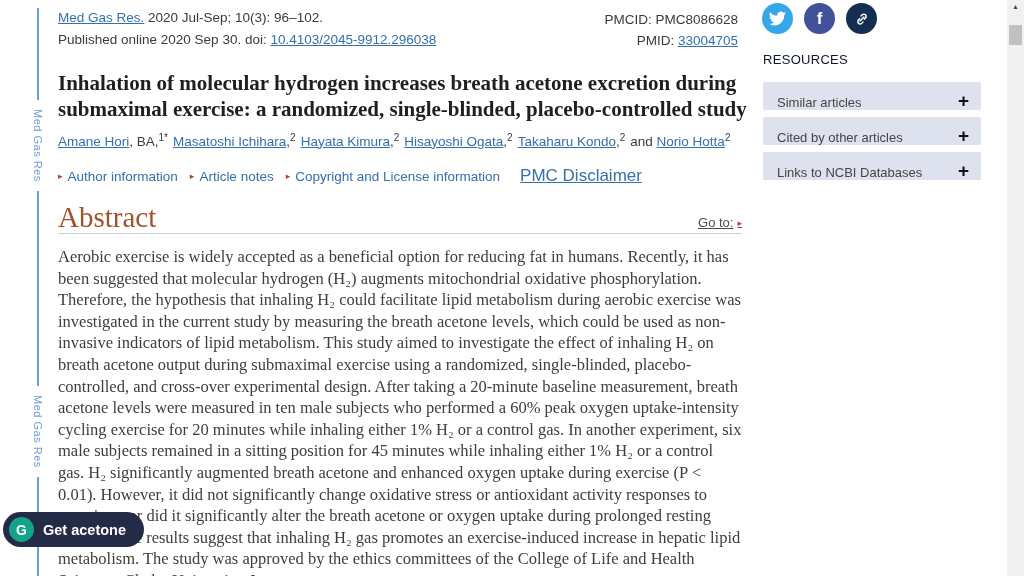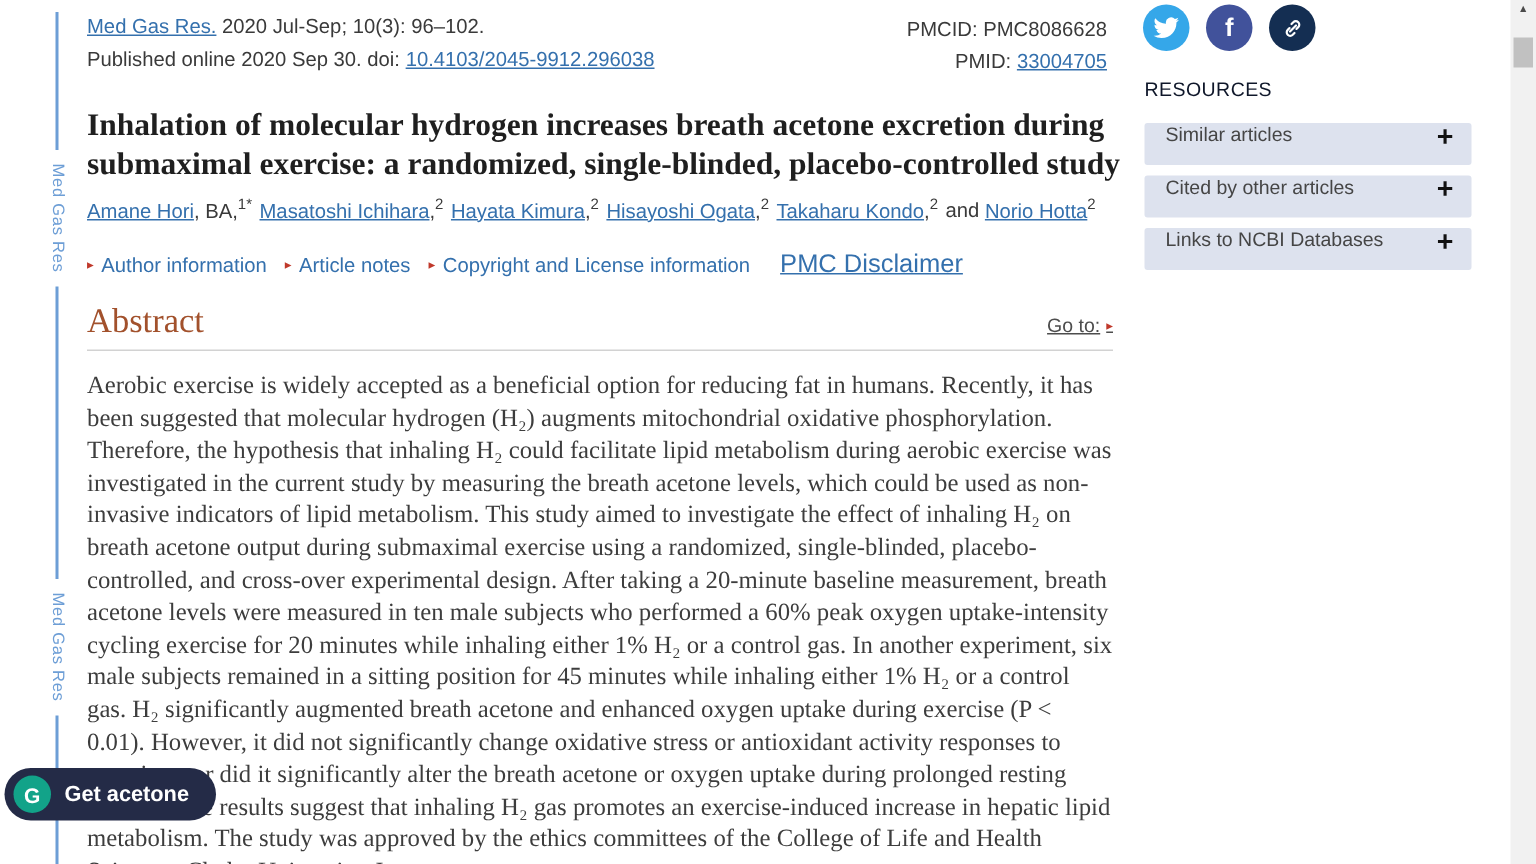--- a/index.html
+++ b/index.html
@@ -22,21 +22,21 @@
   .social{position:absolute;left:762px;top:3px;display:flex;gap:11px;}
   .soc{width:31px;height:31px;border-radius:50%;display:flex;align-items:center;justify-content:center;
        color:#fff;border:none;}
   .soc.twitter{background:#35a7e9;}
   .soc.facebook{background:#41529b;font-weight:700;font-size:17px;}
   .soc.linkicon{background:#142e52;}
 
   
   .resources{position:absolute;left:763px;top:52px;width:218px;}
   .res-head{font-size:13px;color:#0f172a;margin-bottom:15px;letter-spacing:.3px;}
-  .res-item{height:28px;background:#dde2ee;border-radius:2px;display:flex;align-items:flex-start;
+  .res-item{height:28px;background:#dde2ee;border-radius:2px;display:flex;align-items:flex-end;
             justify-content:space-between;padding:0 12px 0 14px;margin-bottom:7px;
             font-size:13px;color:#454545;cursor:pointer;}
   .plus{font-size:19px;font-weight:700;color:#111;line-height:1;}
 
   
   .title{position:absolute;left:58px;top:70px;width:694px;
          font-family:"Liberation Serif","DejaVu Serif",serif;font-size:21px;font-weight:700;
          color:#1f1f1f;line-height:26px;}
   .authors{position:absolute;left:58px;top:131px;width:694px;font-size:13.5px;color:#3a3a3a;}
   .authors a{color:#3470ad;text-decoration:underline;}
@@ -44,21 +44,21 @@
   .authors sup{font-size:10px;}
 
   .jumplinks{position:absolute;left:58px;top:166px;display:flex;align-items:center;font-size:13.5px;}
   .jump{display:flex;align-items:center;margin-right:12px;}
   .tri{color:#c0392b;font-size:9px;margin-right:5px;}
   .jump a{color:#3470ad;text-decoration:none;}
   .disclaimer{margin-left:8px;color:#3470ad;text-decoration:underline;font-size:17px;}
 
   .abs-head-row{position:absolute;left:58px;top:201px;width:684px;display:flex;
                 justify-content:space-between;align-items:baseline;}
-  .abs-title{font-family:"Liberation Serif","DejaVu Serif",serif;font-size:23px;color:#a2512c;}
+  .abs-title{font-family:"Liberation Serif","DejaVu Serif",serif;font-size:29px;color:#a2512c;}
   .goto{font-size:13px;color:#4d4d4d;display:flex;align-items:center;gap:4px;text-decoration:underline;}
   .goto-tri{color:#c0392b;font-size:9px;}
   .abs-rule{position:absolute;left:58px;top:233px;width:684px;border-top:1px solid #d2d2d2;}
 
   .abstract{position:absolute;left:58px;top:246px;width:684px;height:330px;overflow:hidden;
             font-family:"Liberation Serif","DejaVu Serif",serif;font-size:16.5px;
             color:#3d3d3d;line-height:21.6px;}
 
   
   .getcite{position:absolute;left:3px;top:512px;height:35px;background:#242b47;border-radius:18px;

